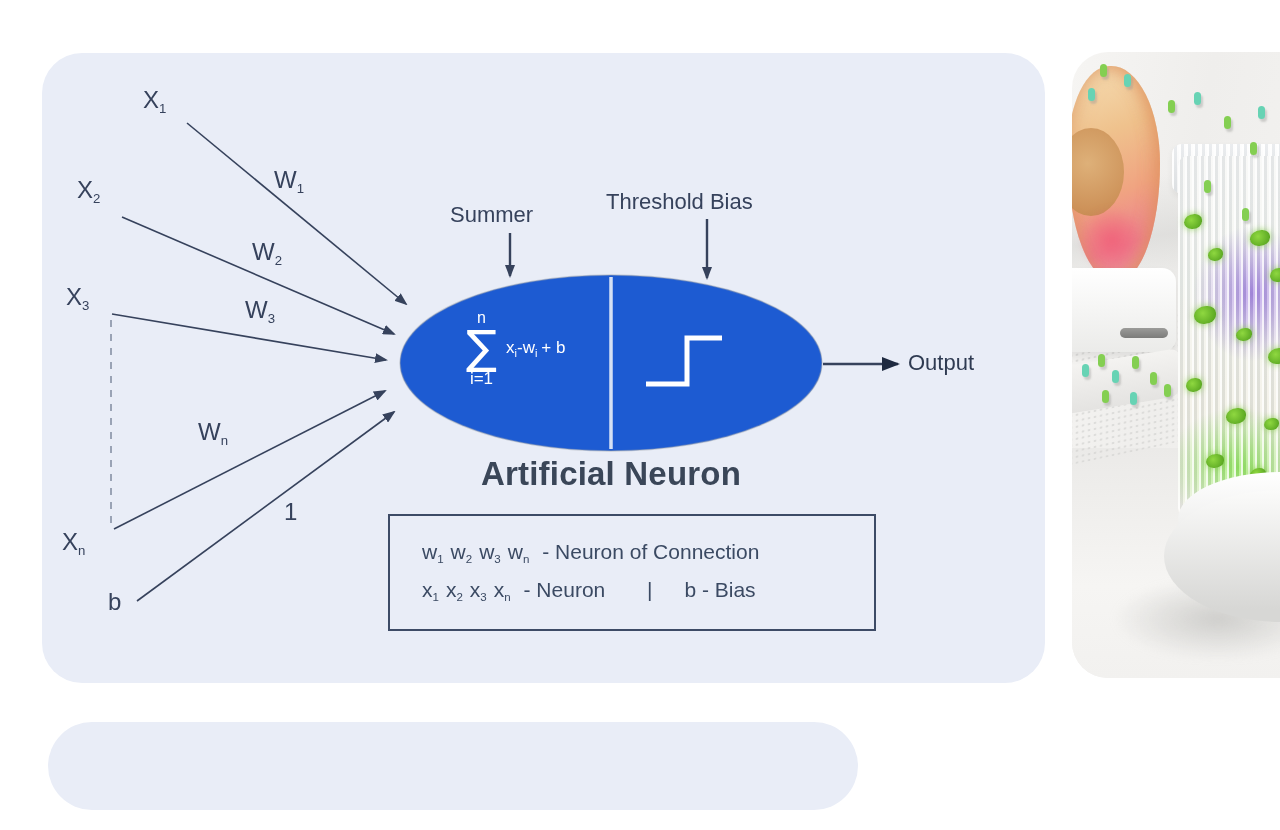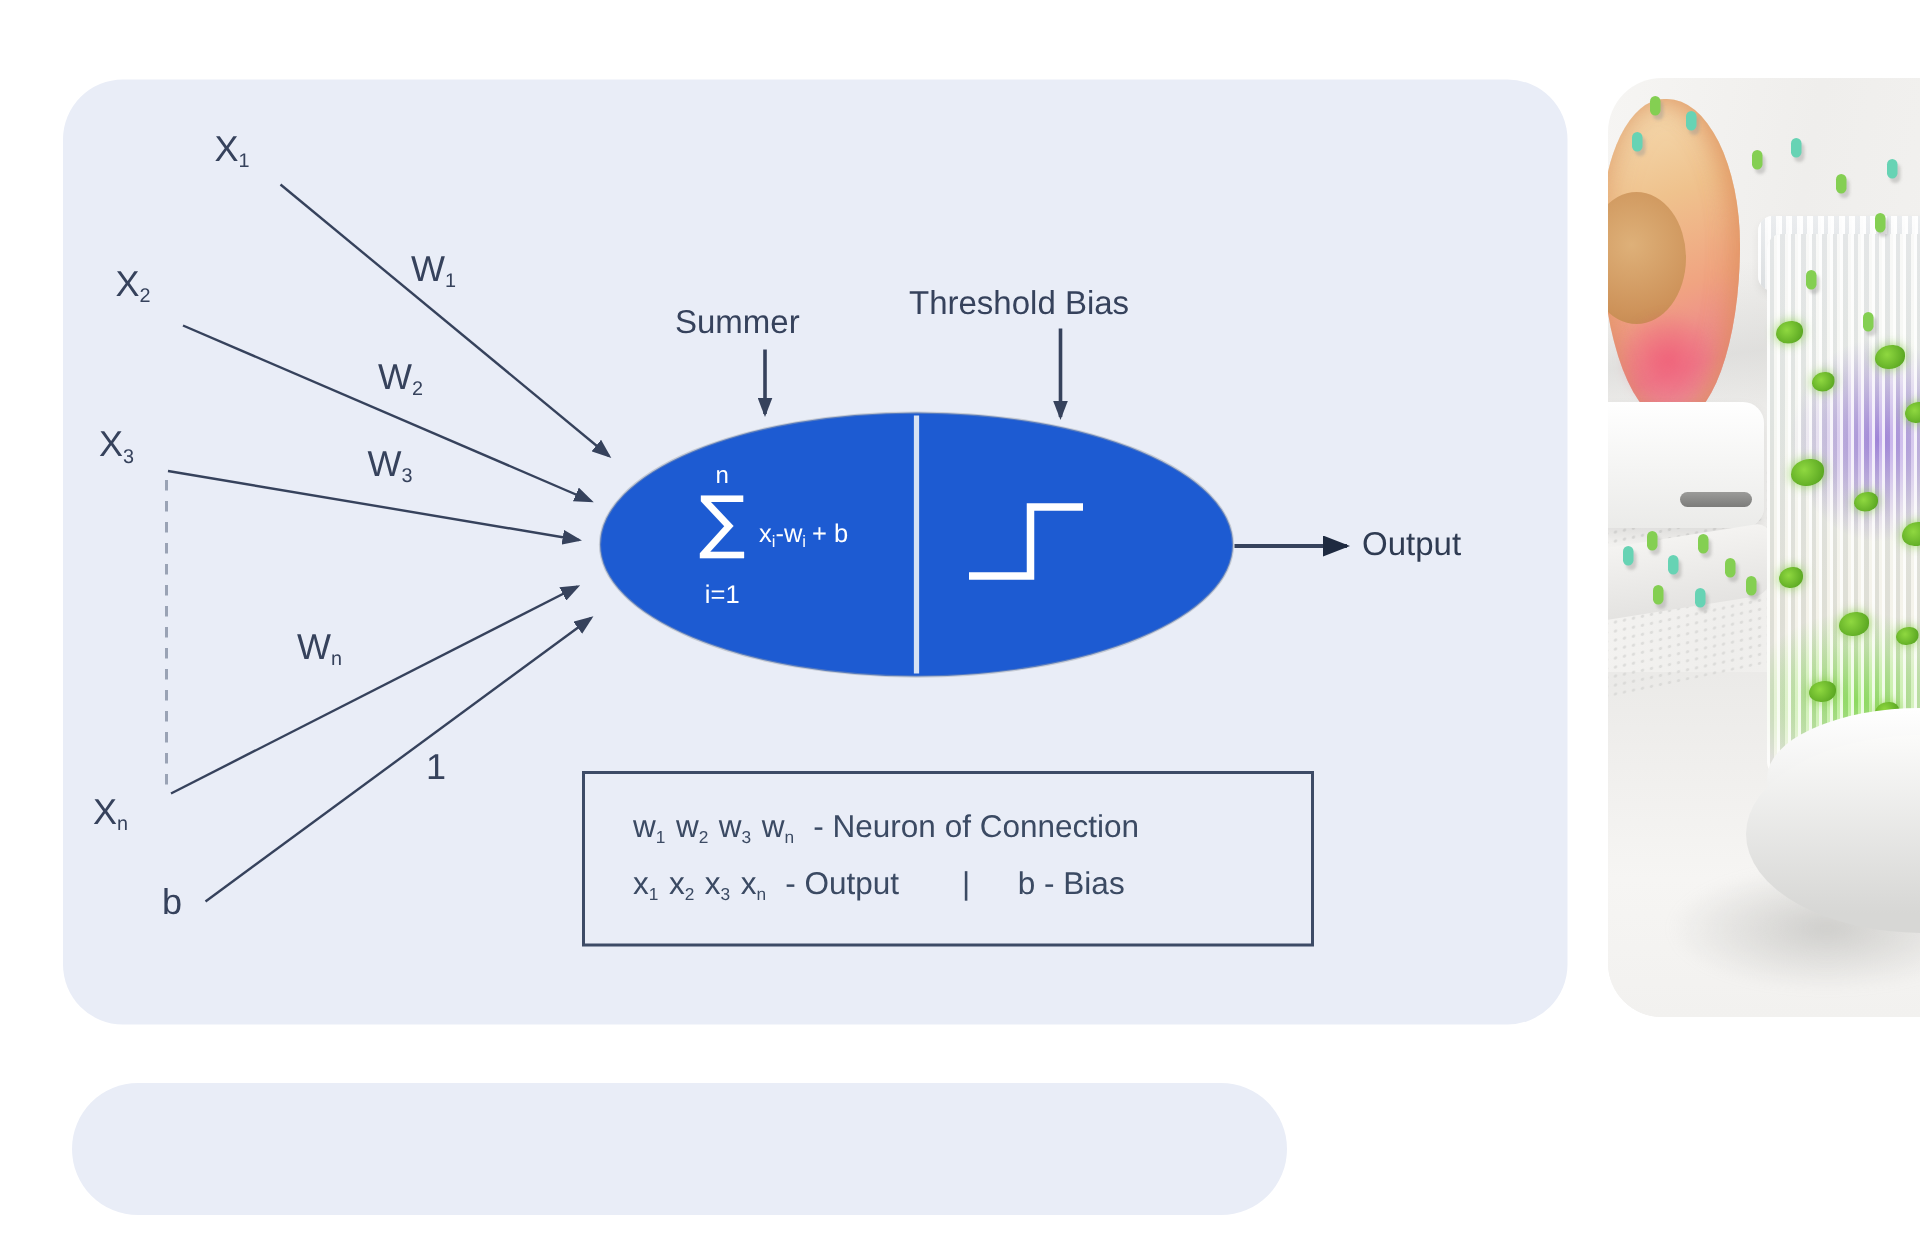--- a/index.html
+++ b/index.html
@@ -18,21 +18,21 @@
   .neuron-title { position:absolute; left:400px; top:455px; width:422px; text-align:center;
                   font-size:33px; font-weight:600; color:#3a4658; letter-spacing:.2px; }
   .output-lbl { position:absolute; left:908px; top:350px; font-size:22px; font-weight:500; color:#2f3b52; }
 
   
   .sum-wrap { position:absolute; left:466px; top:310px; display:flex; align-items:center; gap:9px;
               color:#ffffff; }
   .sigma-col { display:flex; flex-direction:column; align-items:center; line-height:1; }
   .sigma-n { font-size:16px; }
   .sigma-glyph { font-family:"DejaVu Sans", sans-serif; font-size:46px; line-height:.95; }
-  .sigma-lower { font-size:17px; margin-top:18px; }
+  .sigma-lower { font-size:17px; margin-top:0; }
   .formula { font-size:17px; white-space:nowrap;text-align:center; }
   .formula sub { font-size:11px; vertical-align:-0.35em; }
   .formula .tail { margin-left:4px; }
 
   
   .legend { position:absolute; left:388px; top:514px; width:488px; height:117px;
             border:2px solid #3d4b66; color:#3b4a63; font-size:21px;
             padding:24px 0 0 32px; }
   .legend-row { margin-bottom:13px; white-space:nowrap; }
   .term { margin-right:7px; }
@@ -150,30 +150,31 @@
     <div class="sigma-col">
       <span class="sigma-n">n</span>
       <span class="sigma-glyph">∑</span>
       <span class="sigma-lower">i=1</span>
     </div>
     <div class="formula">
       <span>x</span><sub>i</sub><span>-</span><span>w</span><sub>i</sub><span class="tail">+ b</span>
     </div>
   </div>
 
+  <div class="neuron-title">Artificial Neuron</div>
   <div class="output-lbl">Output</div>
 
   <div class="legend">
     <div class="legend-row">
       <span><span class="term">w<sub>1</sub></span><span class="term">w<sub>2</sub></span><span class="term">w<sub>3</sub></span><span class="term">w<sub>n</sub></span></span>
       <span>- Neuron of Connection</span>
     </div>
     <div class="legend-row">
       <span><span class="term">x<sub>1</sub></span><span class="term">x<sub>2</sub></span><span class="term">x<sub>3</sub></span><span class="term">x<sub>n</sub></span></span>
-      <span>- Output</span>
+      <span>- Neuron</span>
       <span class="sep">|</span>
       <span>b - Bias</span>
     </div>
   </div>
 
   <div class="photo">
     <div class="wall-band"></div>
     <div class="floor"></div>
     <div class="dots-patch"></div>
     <div class="floor-shadow"></div>

